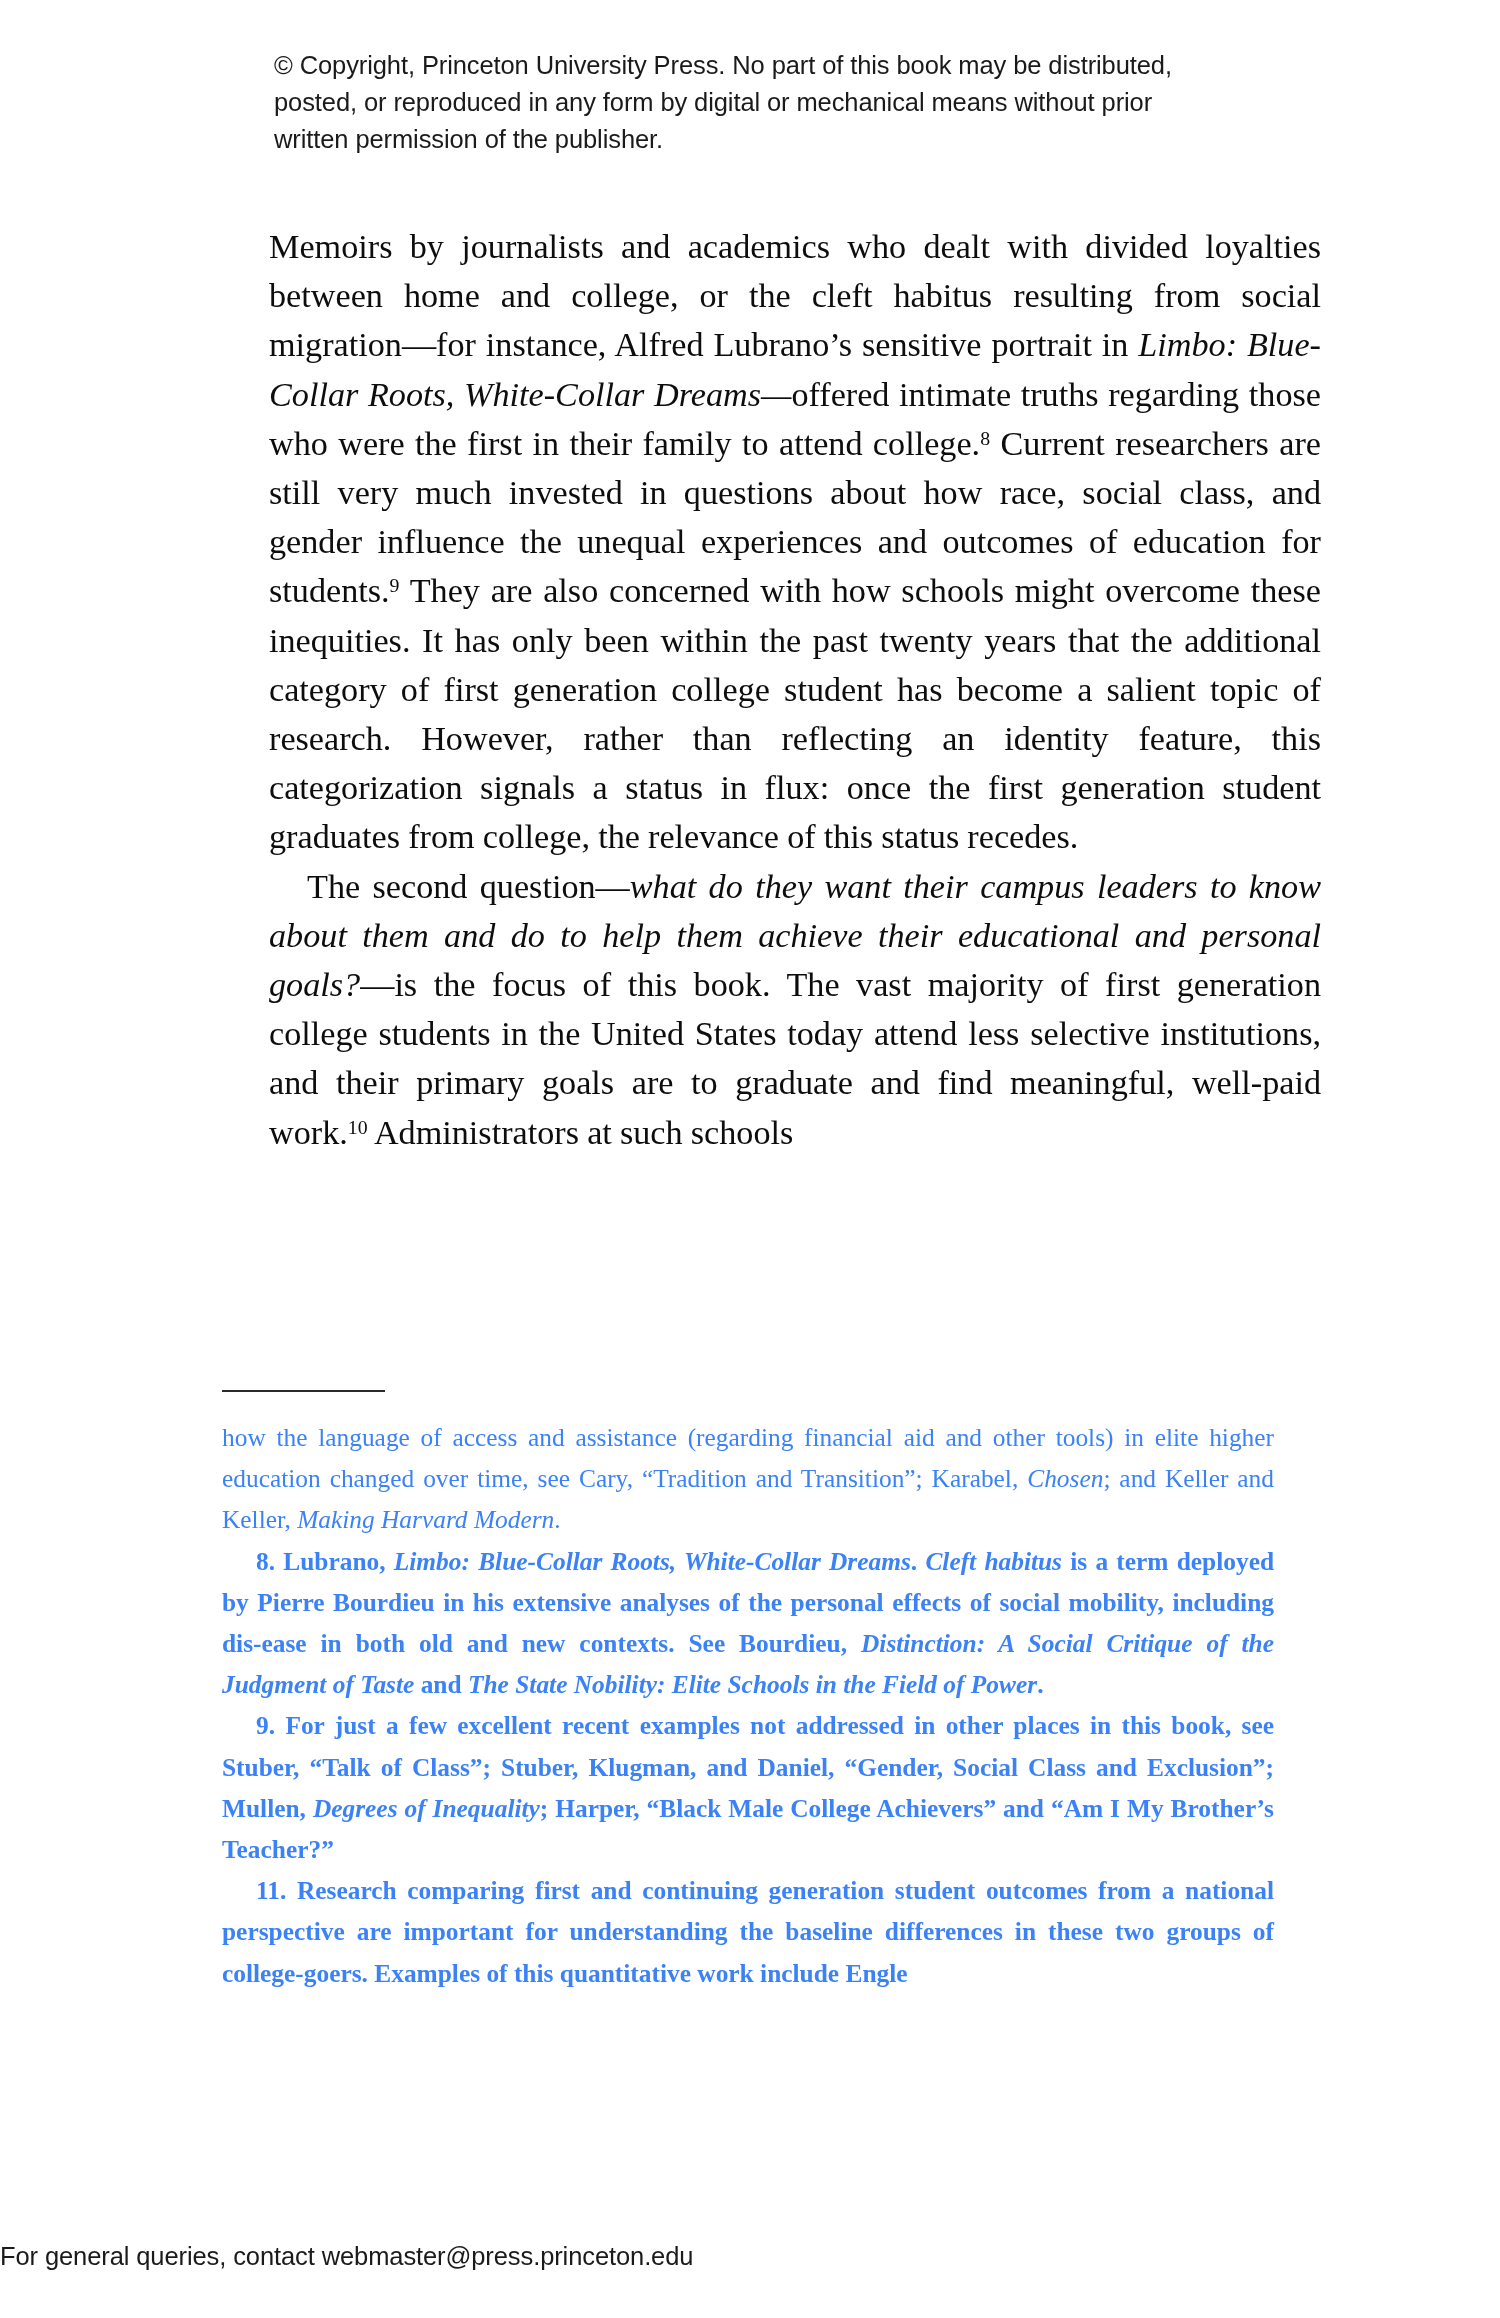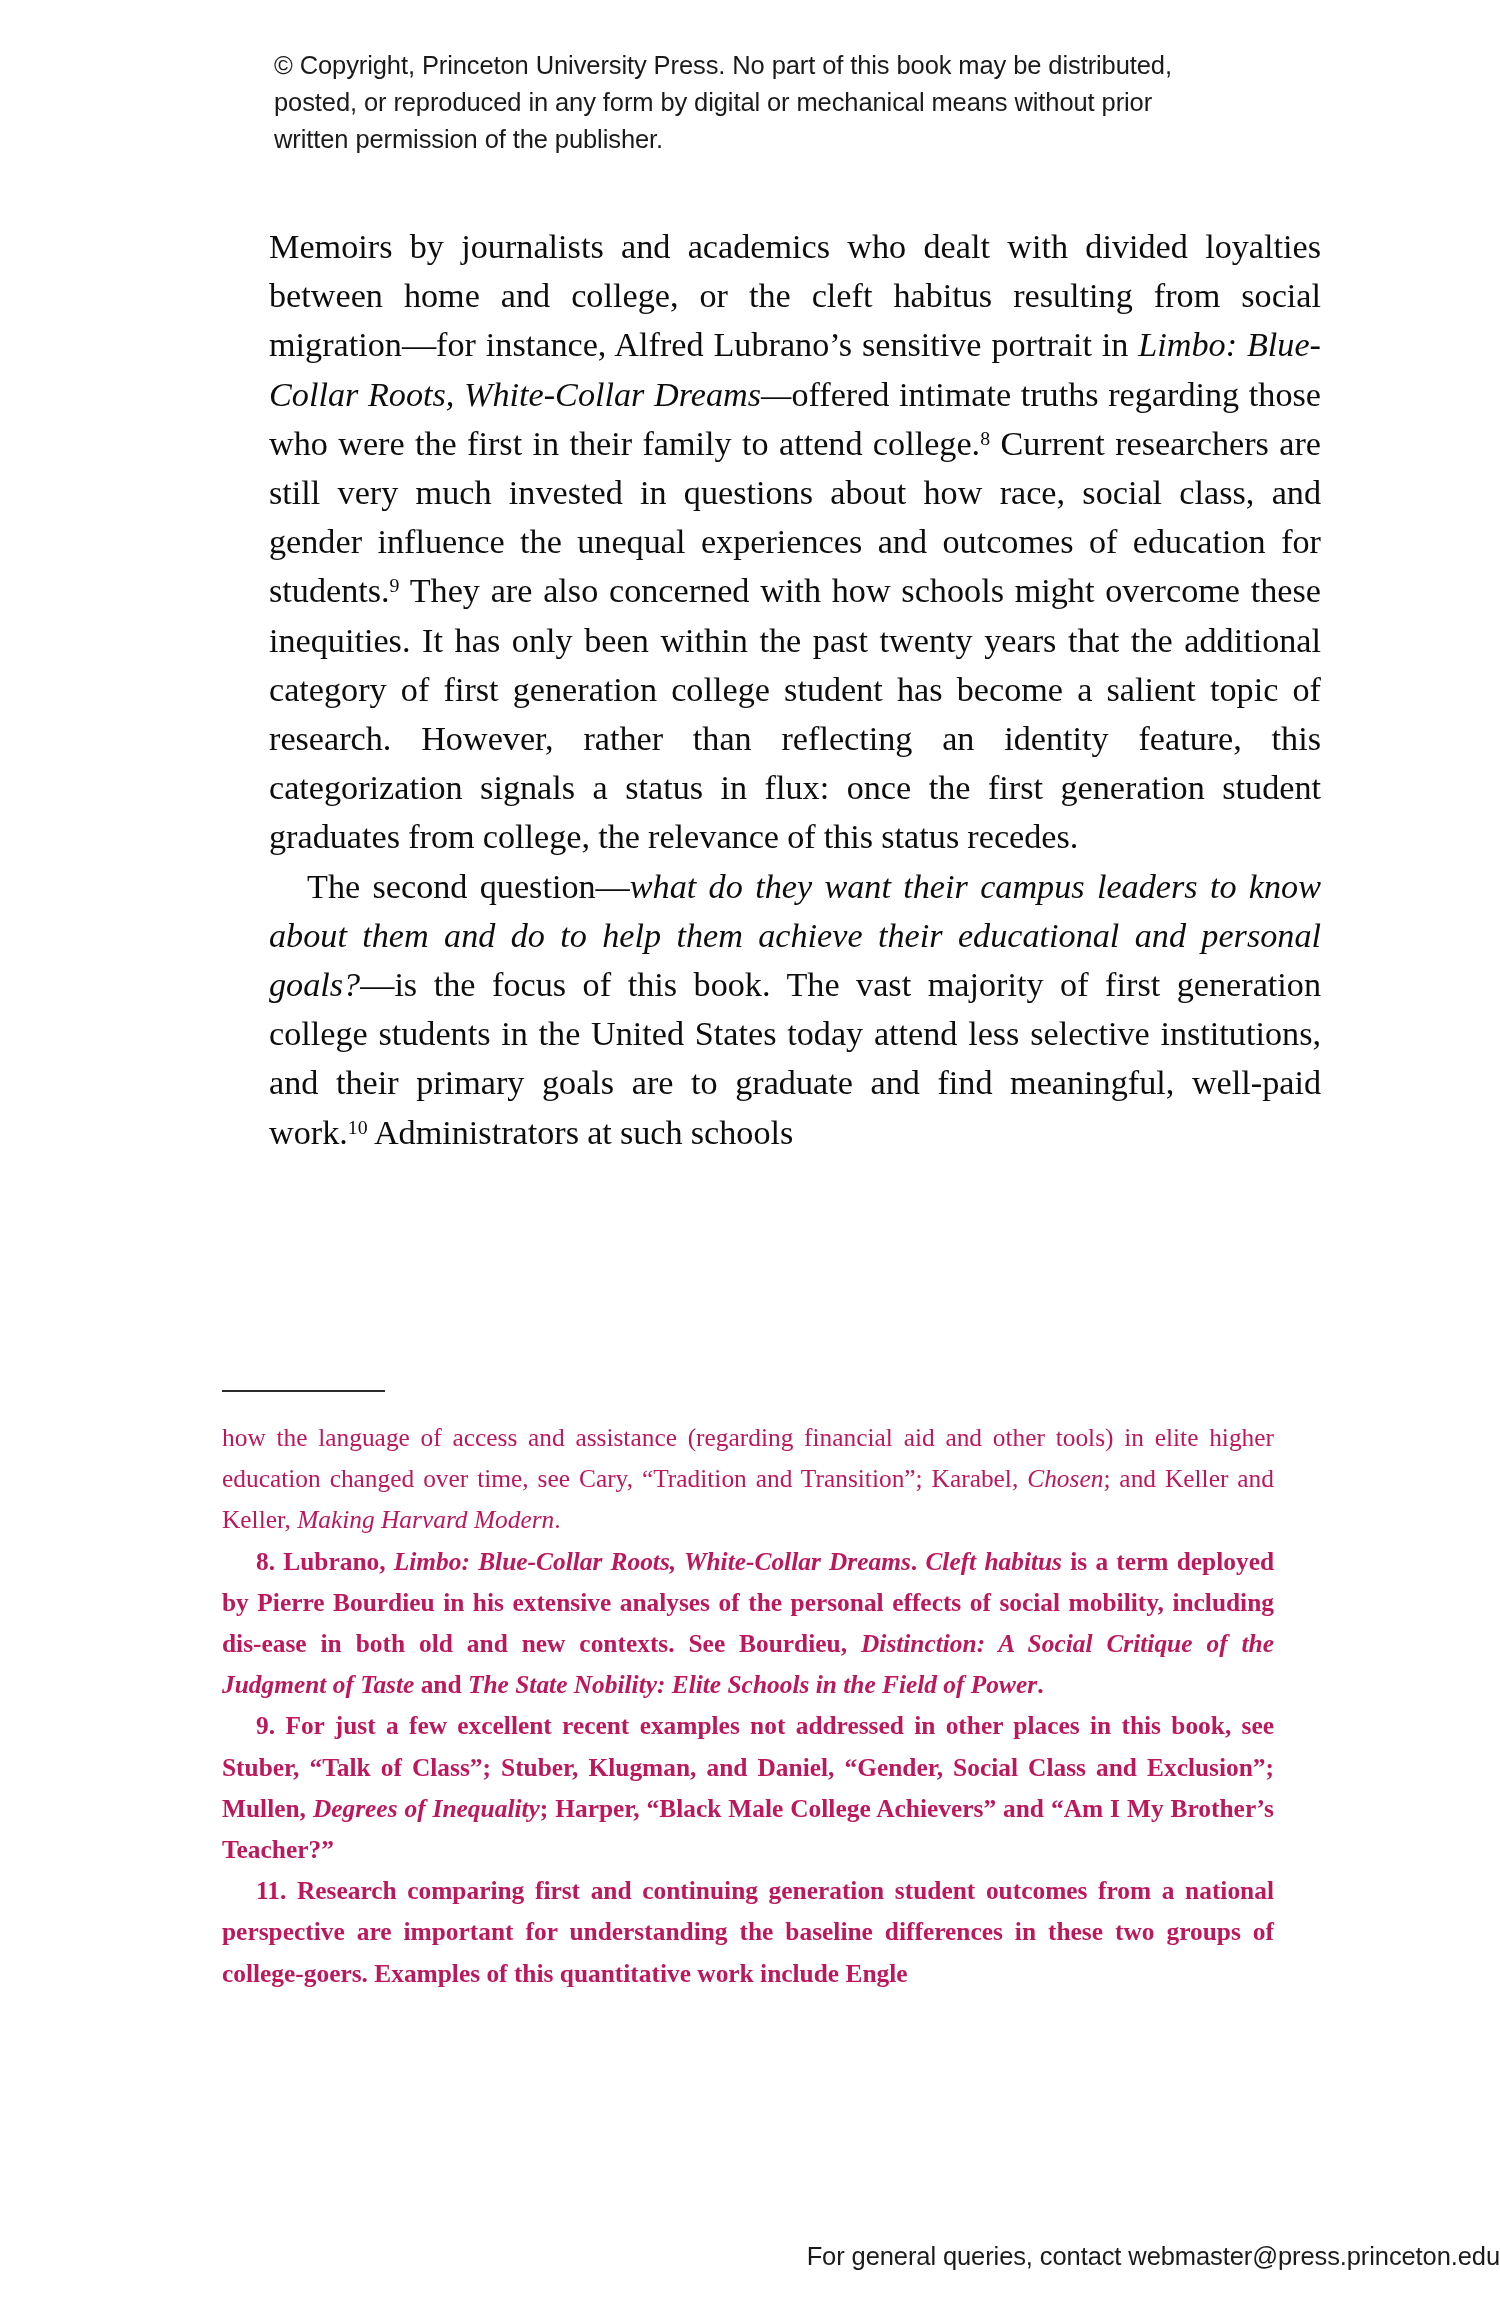--- a/index.html
+++ b/index.html
@@ -94,40 +94,40 @@
   }
   .footnotes {
     position: absolute;
     left: 222px;
     top: 1417px;
     width: 1052px;
     font-size: 25.4px;
     line-height: 41.2px;
     text-align: justify;
     text-align-last: left;
-    color: #be185d;
+    color: #3b82f6;
   }
   .footnotes p {
     margin: 0;
   }
   .footnotes p.indent {
     text-indent: 34px;
     font-weight: bold;
   }
   .footnotes i {
     font-style: italic;
   }
 
   
   .footer-line {
     position: absolute;
     left: 0;
     top: 2242px;
     width: 1500px;
-    text-align: right;
+    text-align: left;
     font-family: "Liberation Sans", "DejaVu Sans", sans-serif;
     font-size: 25.5px;
     color: #1a1a1a;
     letter-spacing: -0.1px;
   }
 </style>
 </head>
 <body>
 
 <div class="page">

